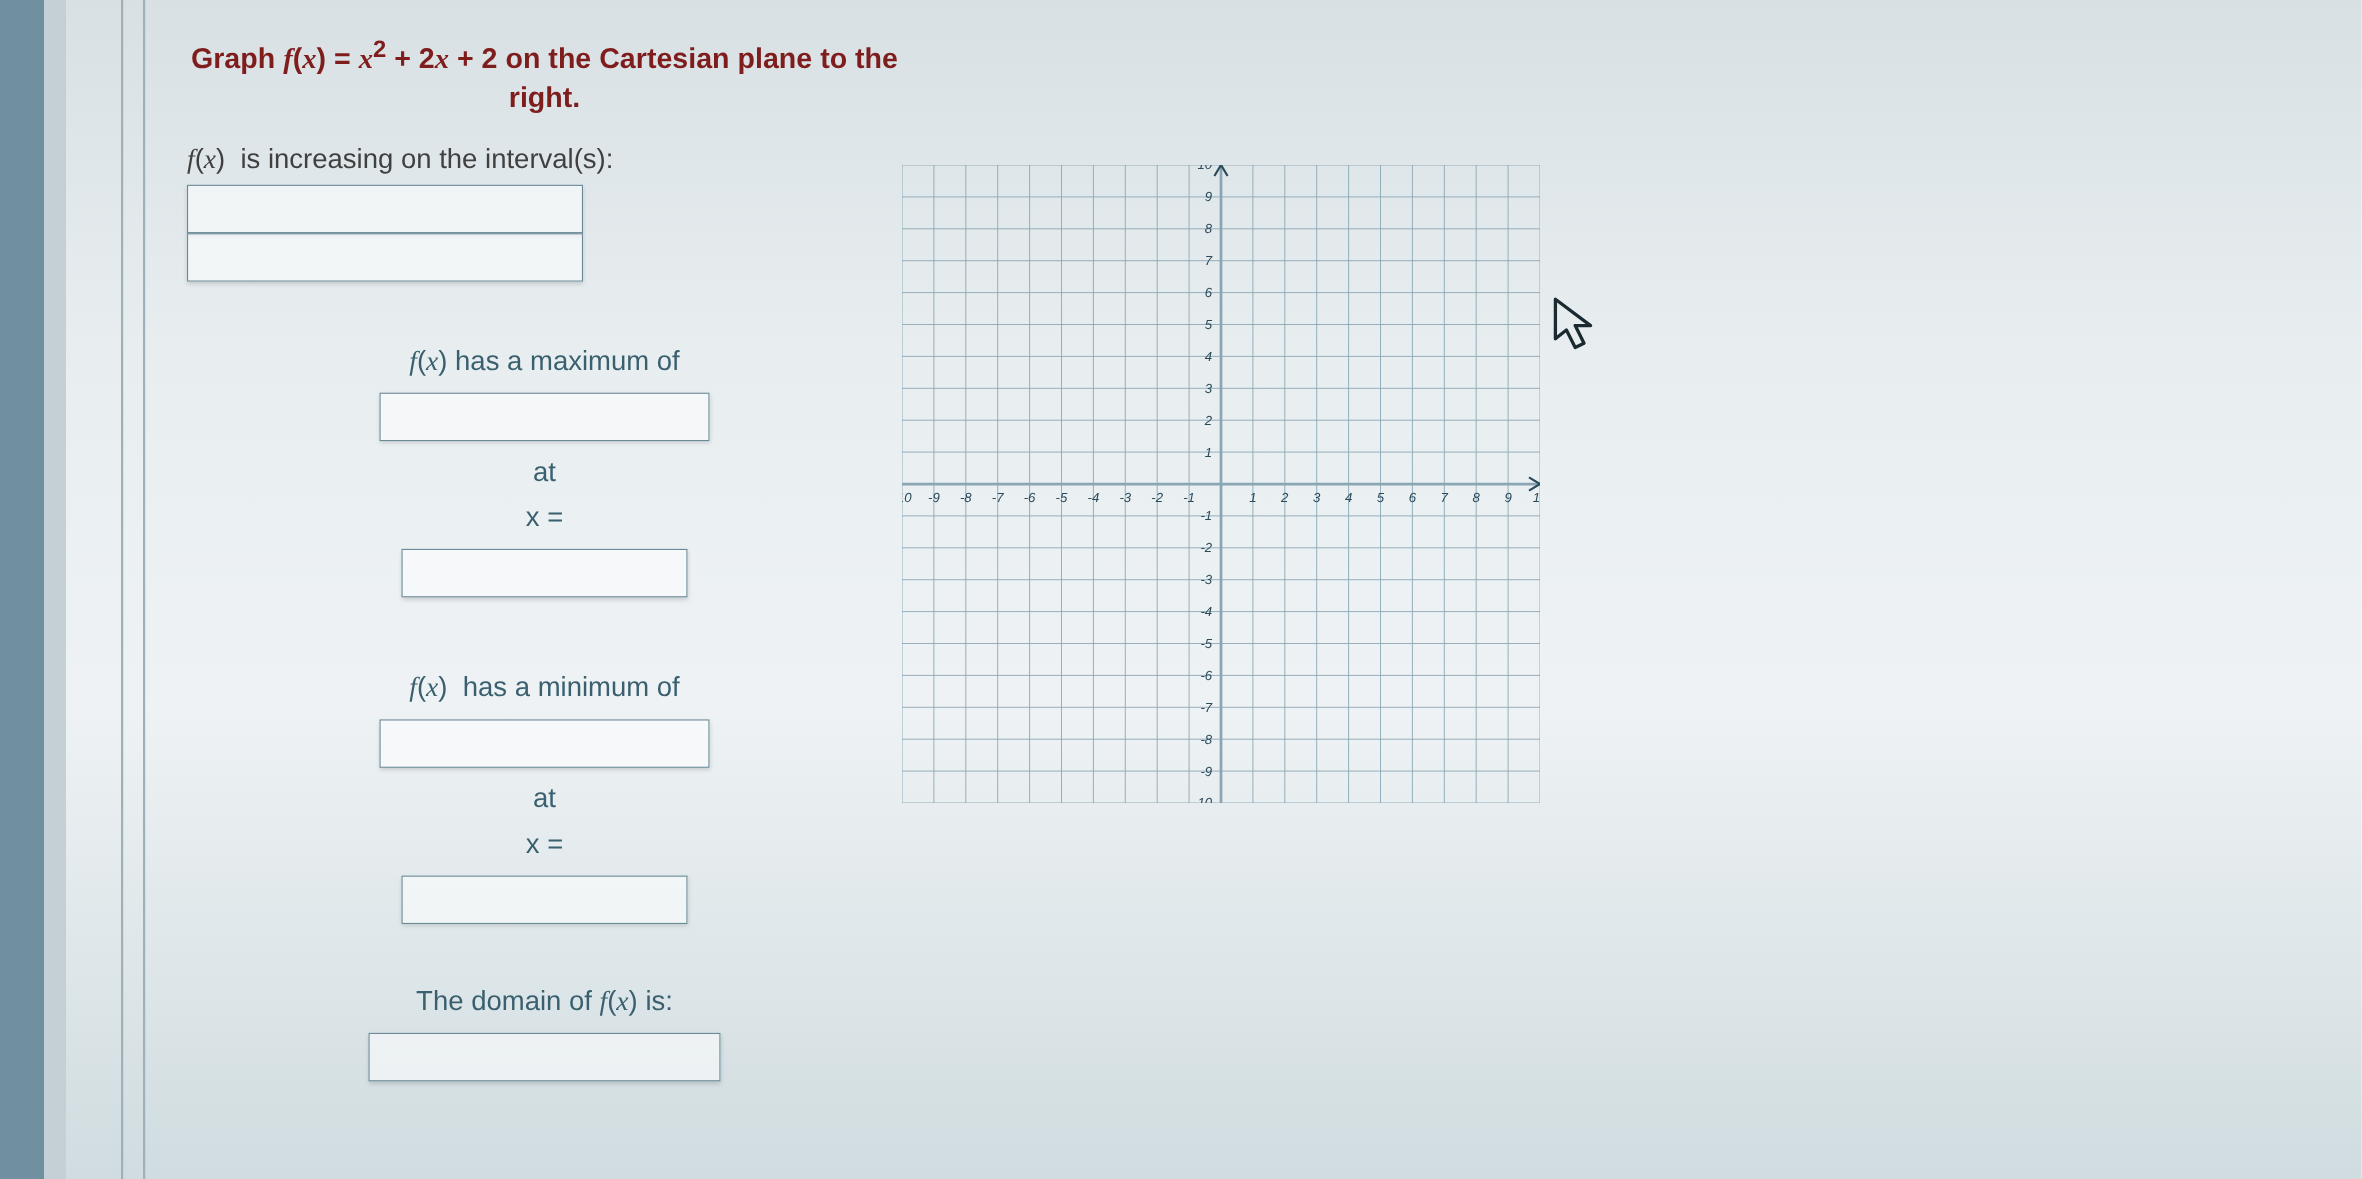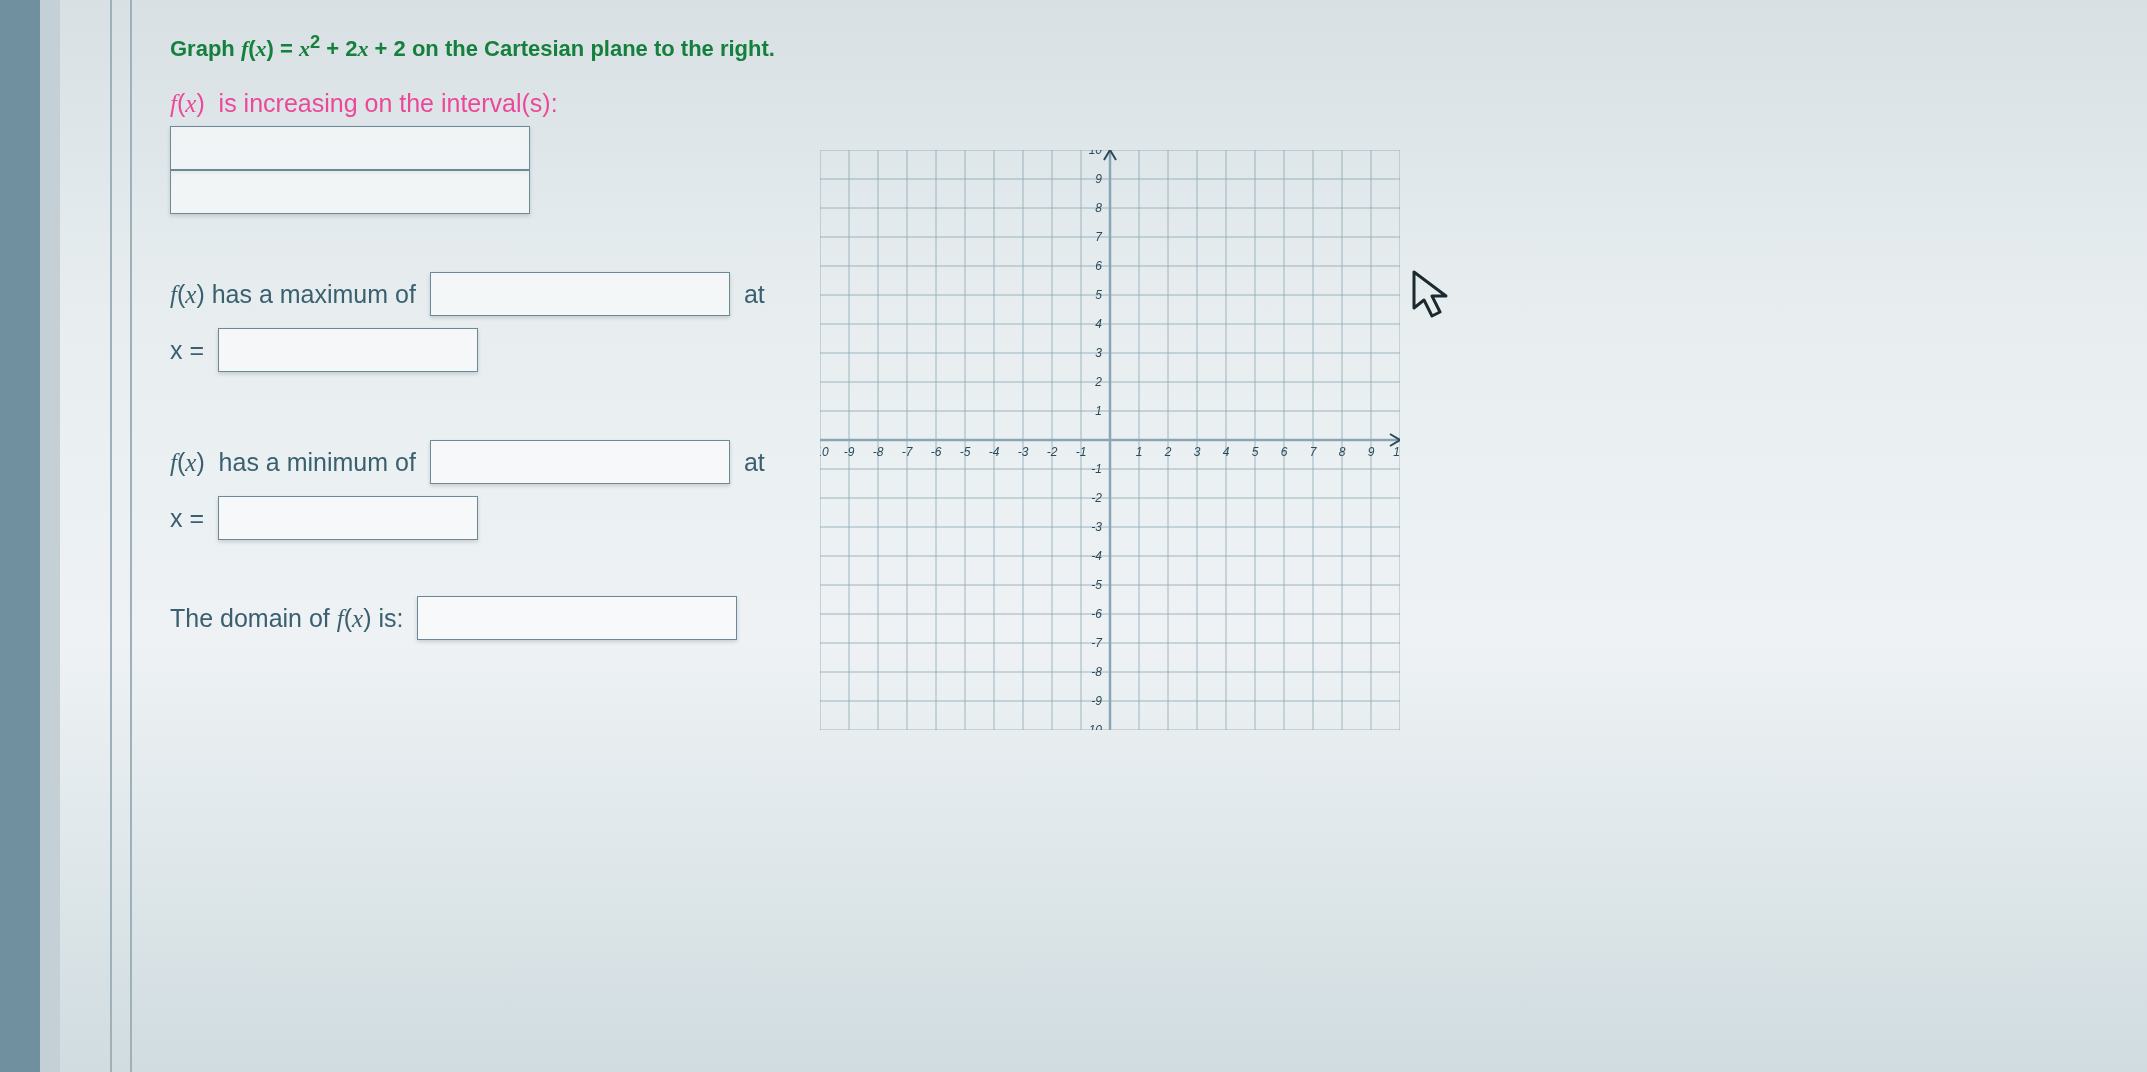--- a/index.html
+++ b/index.html
@@ -13,33 +13,33 @@
     position: relative;
   }
   .edge-strip { position:absolute; left:0; top:0; width:40px; height:100%; background:#7090a0; }
   .edge-strip2 { position:absolute; left:40px; top:0; width:20px; height:100%; background:#c4d0d6; }
   .vline { position:absolute; top:0; height:100%; width:2px; background:#9fb0b8; }
   .content {
     position: absolute;
     left: 170px; top: 30px; right: 20px; bottom: 10px;
   }
   .left-col { position:absolute; left:0; top:0; width:650px; }
-  .prompt { font-size:22px; font-weight:bold; color:#15803d; line-height:1.35; margin-bottom:25px; }
-  .q-label { font-size:25px; color:#ec4899; margin-top:18px; margin-bottom:8px; }
+  .prompt { font-size:26px; font-weight:bold; color:#7f1d1d; line-height:1.35; margin-bottom:25px;text-align:center; }
+  .q-label { font-size:25px; color:#404040; margin-top:18px; margin-bottom:8px; }
   .fx { font-style:italic; font-family:"Times New Roman",serif; }
   input.answer {
     border:1px solid #6a8a98;
     background:rgba(255,255,255,0.55);
     height:44px;
     font-size:22px;
     padding:4px 10px;
     color:#2a4a5a;
     box-shadow: 0 2px 4px rgba(0,0,0,0.15);
   }
-  .row { display:flex; align-items:center; gap:14px; margin-top:28px; }
+  .row { display:flex; align-items:center; gap:14px; margin-top:28px;flex-direction:column; }
   .row .lbl { font-size:25px; color:#3a6070; white-space:nowrap; }
   .graph-area {
     position:absolute; left:650px; top:120px; width:580px; height:580px;
   }
   svg.grid { width:100%; height:100%; }
   .toolbar { position:absolute; left:680px; top:715px; display:flex; align-items:center; gap:26px; }
   .toolbar .btn { font-size:26px; color:#2a4a5a; cursor:pointer; }
   .toolbar .draw-lbl { font-size:26px; color:#3a6070; }
   .tool-icon { width:56px; height:56px; display:flex; align-items:center; justify-content:center; cursor:pointer; }
   .cursor-icon { position:absolute; left:1240px; top:240px; font-size:48px; color:#1a2a30; }

